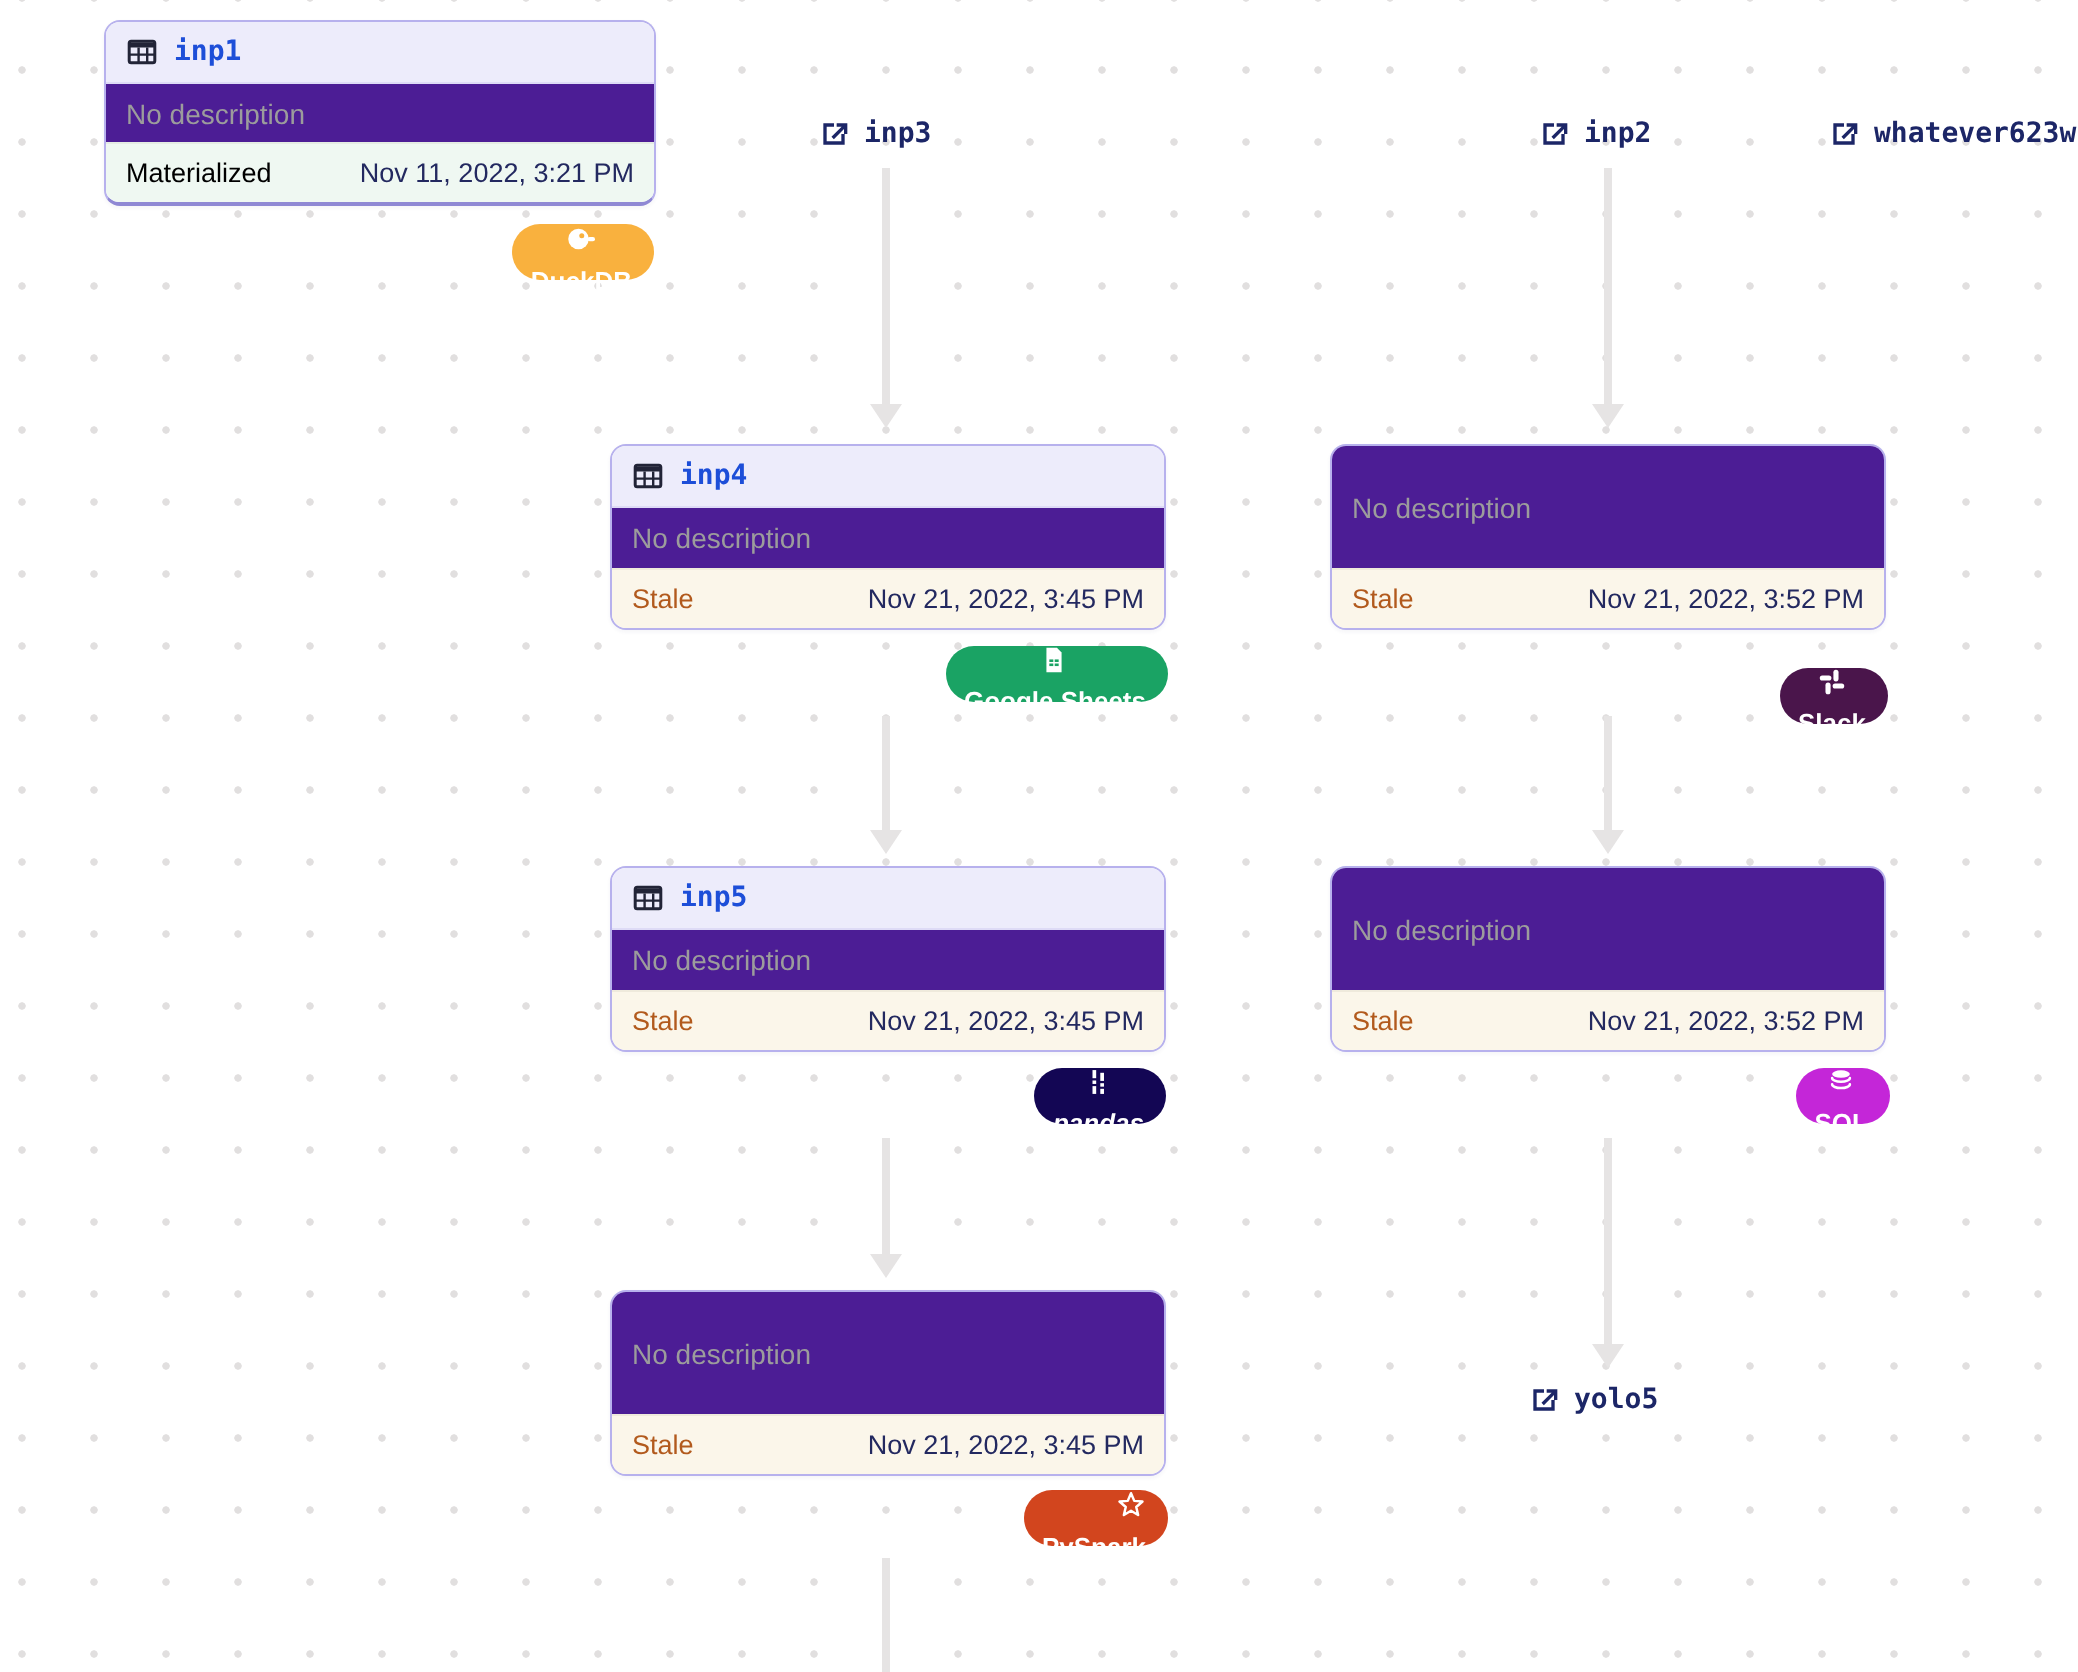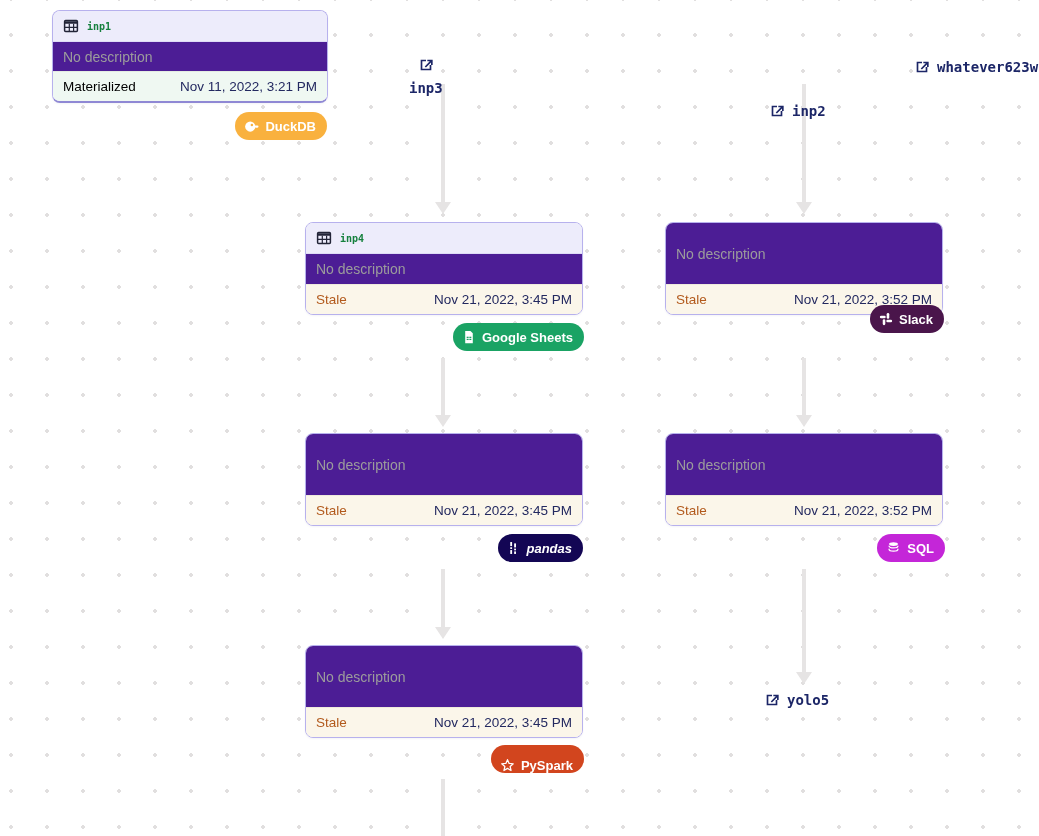--- a/index.html
+++ b/index.html
@@ -35,22 +35,22 @@
     gap: 8px;
     background: #edecfb;
     padding: 0 10px;
     height: 31px;
     border-bottom: 1px solid #dedbf6;
     flex: 0 0 31px;
   }
   .asset-name {
     font-family: "DejaVu Sans Mono", "Liberation Mono", monospace;
     font-weight: bold;
-    font-size: 10px;
-    color: #15803d;
+    font-size: 14px;
+    color: #1d4ed8;
   }
   .tbl-icon { display: flex; align-items: center; color: #222437; }
   .card-desc {
     flex: 1;
     display: flex;
     align-items: center;
     padding: 0 10px;
     font-size: 14px;
     color: #9c9c9c;
     background: #4c1d95;
@@ -70,20 +70,21 @@
     position: absolute;
     height: 28px;
     display: inline-flex;
     align-items: center;
     gap: 6px;
     padding: 0 11px 0 9px;
     border-radius: 14px;
     color: #ffffff;
     font-size: 13px;
     font-weight: bold;
+    flex-direction: column;
   }
   .badge .bicon { display: flex; align-items: center; }
   
   .ext-link {
     position: absolute;
     display: inline-flex;
     align-items: center;
     gap: 7px;
     height: 20px;
     color: #1c2667;
@@ -132,30 +133,30 @@
       <div class="head"></div>
     </div>
   <div class="edge" style="left:796px; top:569px; height:115px;">
       <div class="shaft"></div>
       <div class="head"></div>
     </div>
   <div class="edge" style="left:435px; top:779px; height:57px;">
       <div class="shaft"></div>
     </div>
 
-  <div class="ext-link" style="left:409px; top:57px;flex-direction:column;">
+  <div class="ext-link" style="left:409px; top:57px;">
     <span class="licon">
       <svg width="16" height="16" viewBox="0 0 24 24" fill="currentColor">
           <path d="M4 4v16h16v-8h-2.5v5.5h-11v-11H12V4H4zm10 0v2.5h3.7l-7.6 7.6 1.8 1.8 7.6-7.6V12H22V4h-8z"></path>
         </svg>
     </span>
     <span class="link-name">inp3</span>
   </div>
 
-  <div class="ext-link" style="left:769px; top:57px;margin-top:44px;">
+  <div class="ext-link" style="left:769px; top:57px;">
     <span class="licon">
       <svg width="16" height="16" viewBox="0 0 24 24" fill="currentColor">
           <path d="M4 4v16h16v-8h-2.5v5.5h-11v-11H12V4H4zm10 0v2.5h3.7l-7.6 7.6 1.8 1.8 7.6-7.6V12H22V4h-8z"></path>
         </svg>
     </span>
     <span class="link-name">inp2</span>
   </div>
 
   <div class="ext-link" style="left:914px; top:57px;">
     <span class="licon">
@@ -235,33 +236,43 @@
     <span>Google Sheets</span>
   </div>
 
   <div class="card" style="left:665px; top:222px;">
     <div class="card-desc">No description</div>
     <div class="card-footer" style="background: rgb(251, 246, 234);">
       <span style="color: rgb(178, 90, 29);">Stale</span>
       <span class="timestamp">Nov 21, 2022, 3:52 PM</span>
     </div>
   </div>
-  <div class="badge" style="top: 305px; right: 95px; background: rgb(74, 21, 75);">
+  <div class="badge" style="top: 334px; right: 95px; background: rgb(74, 21, 75);">
     <span class="bicon">
       <svg width="14" height="14" viewBox="0 0 24 24" fill="#fff">
           <rect x="13.2" y="1.5" width="4.4" height="10" rx="2.2"></rect>
           <rect x="12.5" y="13.2" width="10" height="4.4" rx="2.2"></rect>
           <rect x="6.4" y="12.5" width="4.4" height="10" rx="2.2"></rect>
           <rect x="1.5" y="6.4" width="10" height="4.4" rx="2.2"></rect>
         </svg>
     </span>
     <span>Slack</span>
   </div>
 
   <div class="card" style="left:305px; top:433px;">
+    <div class="card-header">
+      <span class="tbl-icon">
+        <svg width="16" height="16" viewBox="0 0 16 16">
+            <rect x="1.6" y="2.6" width="12.8" height="10.8" rx="1" fill="none" stroke="currentColor" stroke-width="1.5"></rect>
+            <path d="M2 3.2h12v2.6H2z" fill="currentColor"></path>
+            <path d="M2 9.3h12M6.3 5.8v7.4M10.6 5.8v7.4" stroke="currentColor" stroke-width="1.2" fill="none"></path>
+          </svg>
+      </span>
+      <span class="asset-name">inp5</span>
+    </div>
     <div class="card-desc">No description</div>
     <div class="card-footer" style="background: rgb(251, 246, 234);">
       <span style="color: rgb(178, 90, 29);">Stale</span>
       <span class="timestamp">Nov 21, 2022, 3:45 PM</span>
     </div>
   </div>
   <div class="badge" style="top: 534px; right: 456px; background: rgb(19, 6, 84); font-style: italic;">
     <span class="bicon">
       <svg width="13" height="14" viewBox="0 0 24 24" fill="#fff">
           <rect x="6" y="1" width="3.4" height="7.5"></rect>

